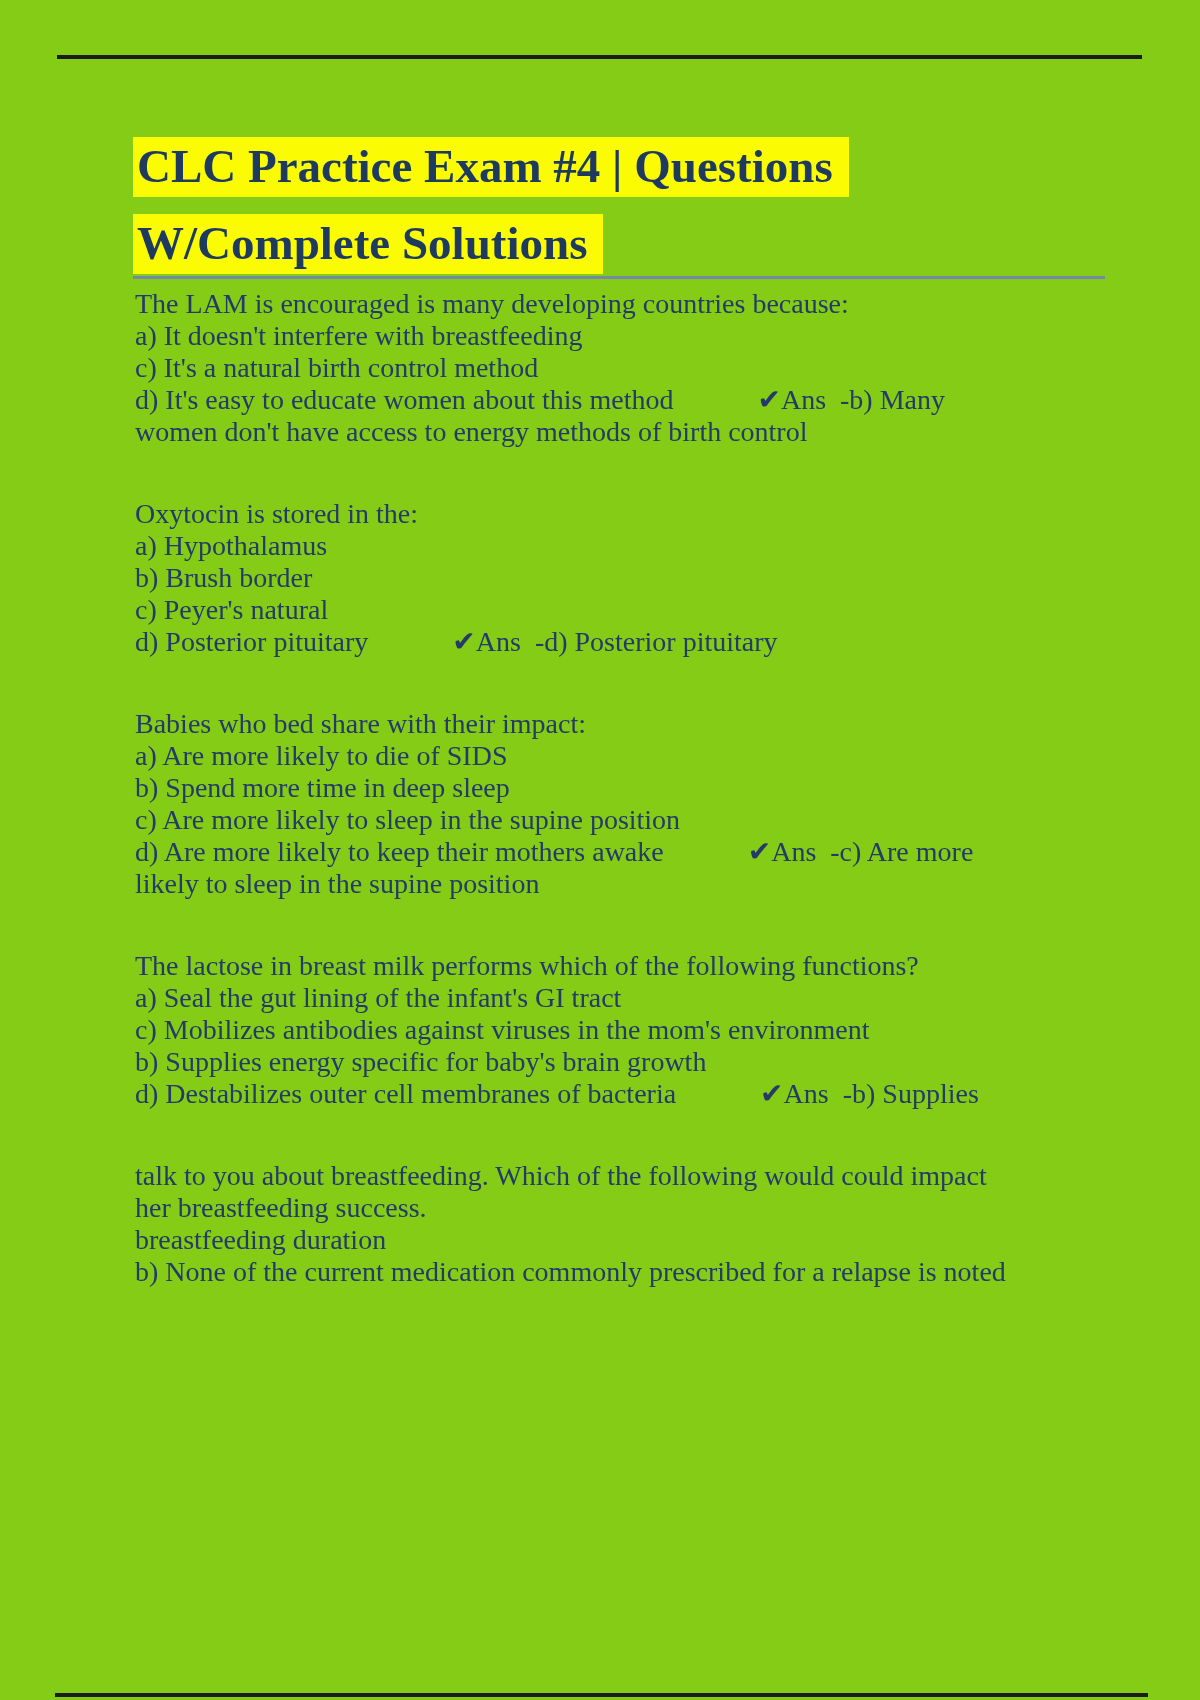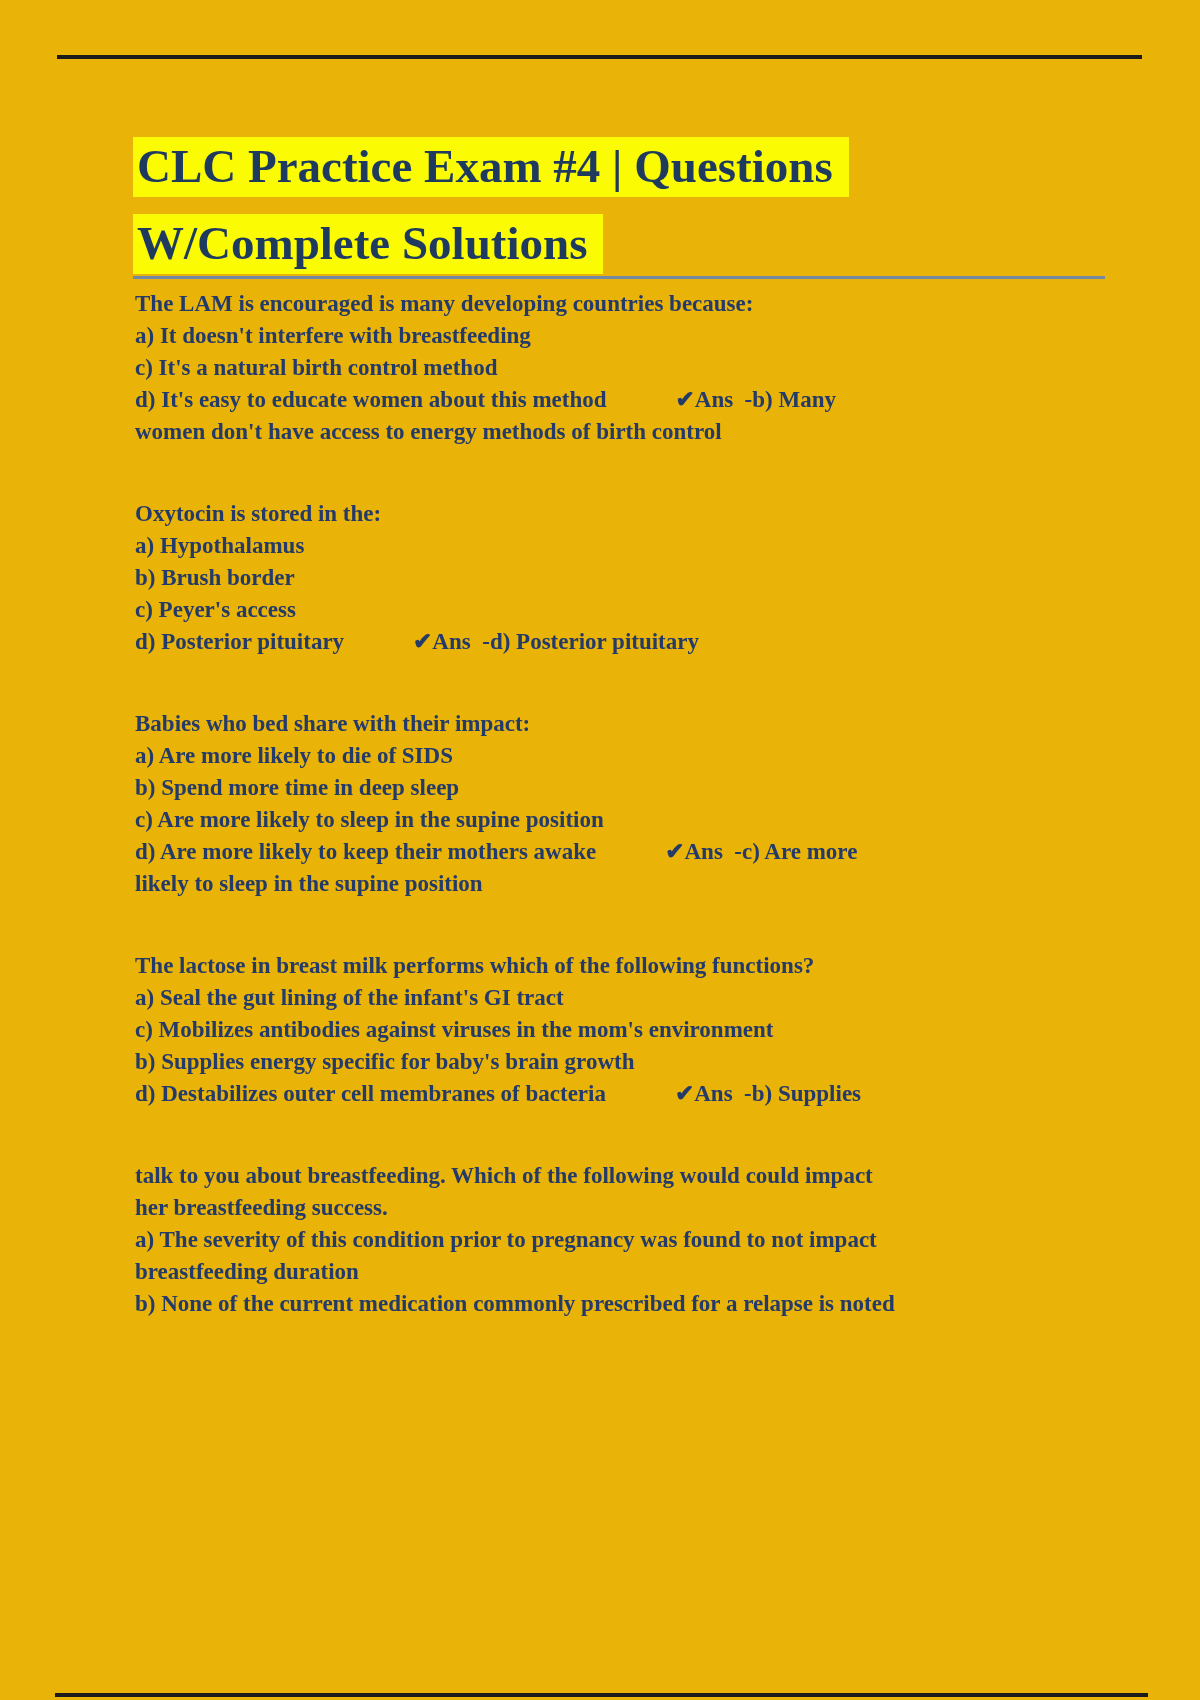--- a/index.html
+++ b/index.html
@@ -4,21 +4,21 @@
 <style>
   html, body {
     margin: 0;
     padding: 0;
     background: #ffffff;
   }
   .page {
     position: relative;
     width: 1200px;
     height: 1700px;
-    background: #eab308;
+    background: #84cc16;
     overflow: hidden;
     font-family: "Liberation Serif", "DejaVu Serif", serif;
   }
   .top-rule {
     position: absolute;
     left: 57px;
     top: 55px;
     width: 1085px;
     height: 4px;
     background: #1b1b1b;
@@ -60,24 +60,23 @@
     position: absolute;
     left: 135px;
     top: 288px;
     width: 1030px;
     color: #243a68;
   }
   .question {
     margin: 0 0 50px 0;
   }
   .line {
-    font-size: 23px;
+    font-size: 28px;
     line-height: 32px;
     white-space: pre;
-    font-weight: bold;
   }
 </style>
 </head>
 <body>
 
 <div class="page">
   <div class="top-rule"></div>
 
   <div class="title-block">
     <div class="title-line"><span class="hl">CLC Practice Exam #4 | Questions</span></div>
@@ -91,41 +90,40 @@
         <div class="line">The LAM is encouraged is many developing countries because:</div>
         <div class="line">a) It doesn't interfere with breastfeeding</div>
         <div class="line">c) It's a natural birth control method</div>
         <div class="line">d) It's easy to educate women about this method            ✔Ans  -b) Many</div>
         <div class="line">women don't have access to energy methods of birth control</div>
       </div>
       <div class="question">
         <div class="line">Oxytocin is stored in the:</div>
         <div class="line">a) Hypothalamus</div>
         <div class="line">b) Brush border</div>
-        <div class="line">c) Peyer's access</div>
+        <div class="line">c) Peyer's natural</div>
         <div class="line">d) Posterior pituitary            ✔Ans  -d) Posterior pituitary</div>
       </div>
       <div class="question">
         <div class="line">Babies who bed share with their impact:</div>
         <div class="line">a) Are more likely to die of SIDS</div>
         <div class="line">b) Spend more time in deep sleep</div>
         <div class="line">c) Are more likely to sleep in the supine position</div>
         <div class="line">d) Are more likely to keep their mothers awake            ✔Ans  -c) Are more</div>
         <div class="line">likely to sleep in the supine position</div>
       </div>
       <div class="question">
         <div class="line">The lactose in breast milk performs which of the following functions?</div>
         <div class="line">a) Seal the gut lining of the infant's GI tract</div>
         <div class="line">c) Mobilizes antibodies against viruses in the mom's environment</div>
         <div class="line">b) Supplies energy specific for baby's brain growth</div>
         <div class="line">d) Destabilizes outer cell membranes of bacteria            ✔Ans  -b) Supplies</div>
       </div>
       <div class="question">
         <div class="line">talk to you about breastfeeding. Which of the following would could impact</div>
         <div class="line">her breastfeeding success.</div>
-        <div class="line">a) The severity of this condition prior to pregnancy was found to not impact</div>
         <div class="line">breastfeeding duration</div>
         <div class="line">b) None of the current medication commonly prescribed for a relapse is noted</div>
       </div>
     </div>
 
   <div class="bottom-rule"></div>
 </div>
 
 </body></html>

